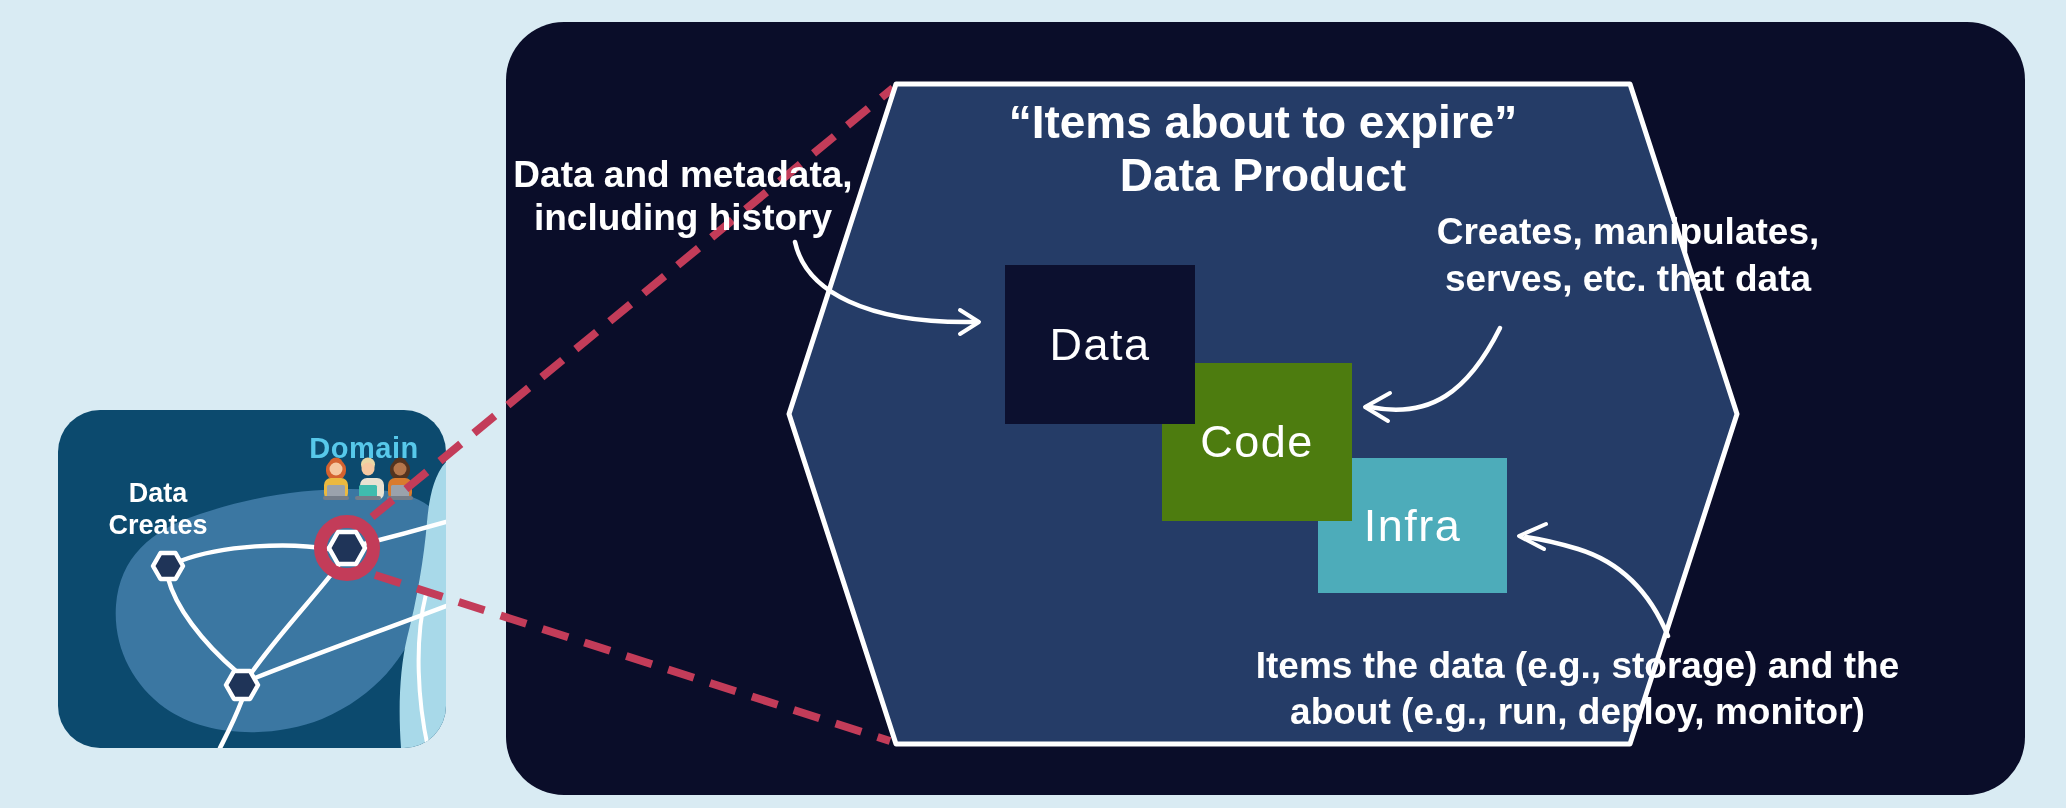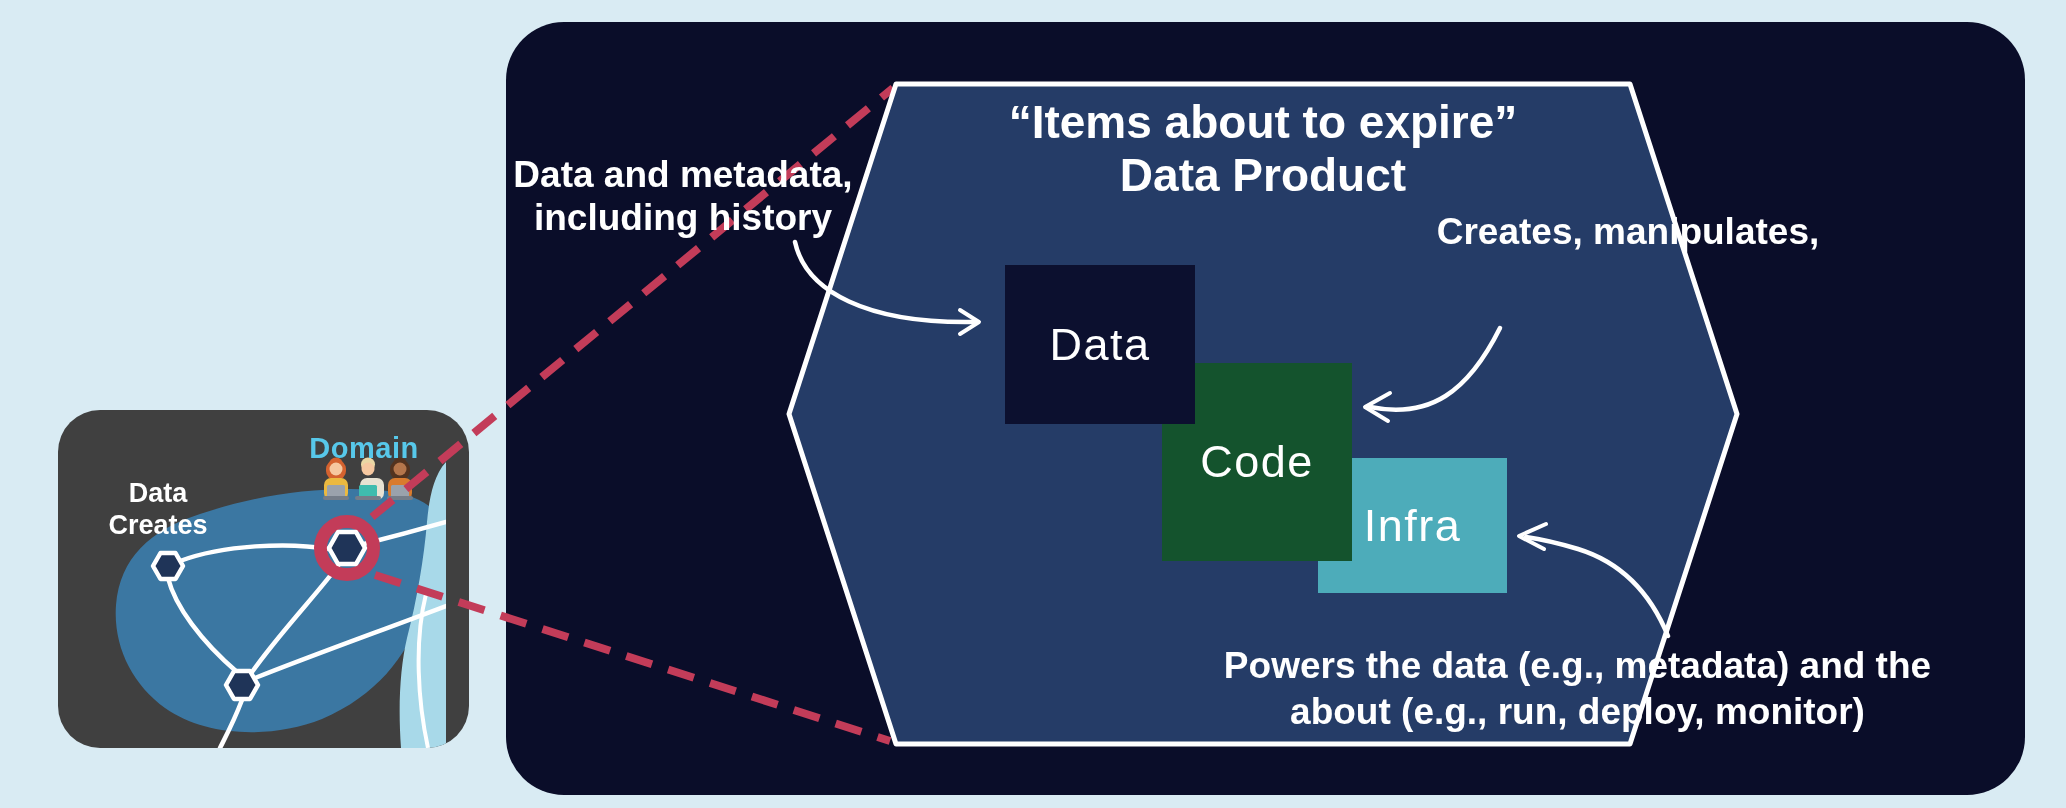--- a/index.html
+++ b/index.html
@@ -13,21 +13,21 @@
 
   
   .panel{
     position:absolute;left:506px;top:22px;width:1519px;height:773px;
     background:#0A0D29;border-radius:58px;z-index:1;
   }
 
   
   .inset{
     position:absolute;left:58px;top:410px;width:388px;height:338px;
-    background:#404040;border-radius:42px;overflow:hidden;z-index:2;padding-left:23px;
+    background:#0c4a6e;border-radius:42px;overflow:hidden;z-index:2;
   }
   .inset svg{position:absolute;left:0;top:0;}
   .inset-domain-label{
     position:absolute;left:236px;top:22px;width:140px;
     text-align:center;font-size:29px;font-weight:700;color:#57C8EA;
     letter-spacing:.5px;z-index:3;
   }
   .inset-product-label{
     position:absolute;left:28px;top:68px;width:144px;
     text-align:center;font-size:27px;font-weight:700;color:#FFFFFF;
@@ -37,21 +37,21 @@
   
   .art-a{position:absolute;left:0;top:0;z-index:3;}
   .art-b{position:absolute;left:0;top:0;z-index:7;pointer-events:none;}
 
   
   .pbox{
     position:absolute;display:flex;align-items:center;justify-content:center;
     color:#fff;font-size:45px;font-weight:300;letter-spacing:1.5px;
   }
   .box-data{left:1005px;top:265px;width:190px;height:159px;background:#0C102F;z-index:6;}
-  .box-code{left:1162px;top:363px;width:190px;height:198px;background:#14532d;z-index:5;text-align:center;}
+  .box-code{left:1162px;top:363px;width:190px;height:158px;background:#4d7c0f;z-index:5;text-align:center;}
   .box-infra{left:1318px;top:458px;width:189px;height:135px;background:#4DACBA;z-index:4;}
 
   
   .txt{position:absolute;color:#fff;font-weight:700;text-align:center;z-index:8;}
   .hex-title{left:963px;top:96px;width:600px;font-size:46px;line-height:1.16;}
   .ann-data{left:478px;top:154px;width:410px;font-size:37px;line-height:1.16;}
   .ann-code{left:1388px;top:208px;width:480px;font-size:37px;line-height:1.28;}
   .ann-infra{left:1200px;top:643px;width:755px;font-size:37px;line-height:1.24;}
 </style>
 </head>
@@ -159,19 +159,20 @@
     <div>Data and metadata,</div>
     <div>including history</div>
   </div>
 
   <div class="txt hex-title">
     <div>“Items about to expire”</div>
     <div>Data Product</div>
   </div>
   <div class="txt ann-code">
     <div>Creates, manipulates,</div>
+    <div>serves, etc. that data</div>
   </div>
   <div class="txt ann-infra">
-    <div>Powers the data (e.g., metadata) and the</div>
+    <div>Items the data (e.g., storage) and the</div>
     <div>about (e.g., run, deploy, monitor)</div>
   </div>
 
 </div>
 
 </body></html>

